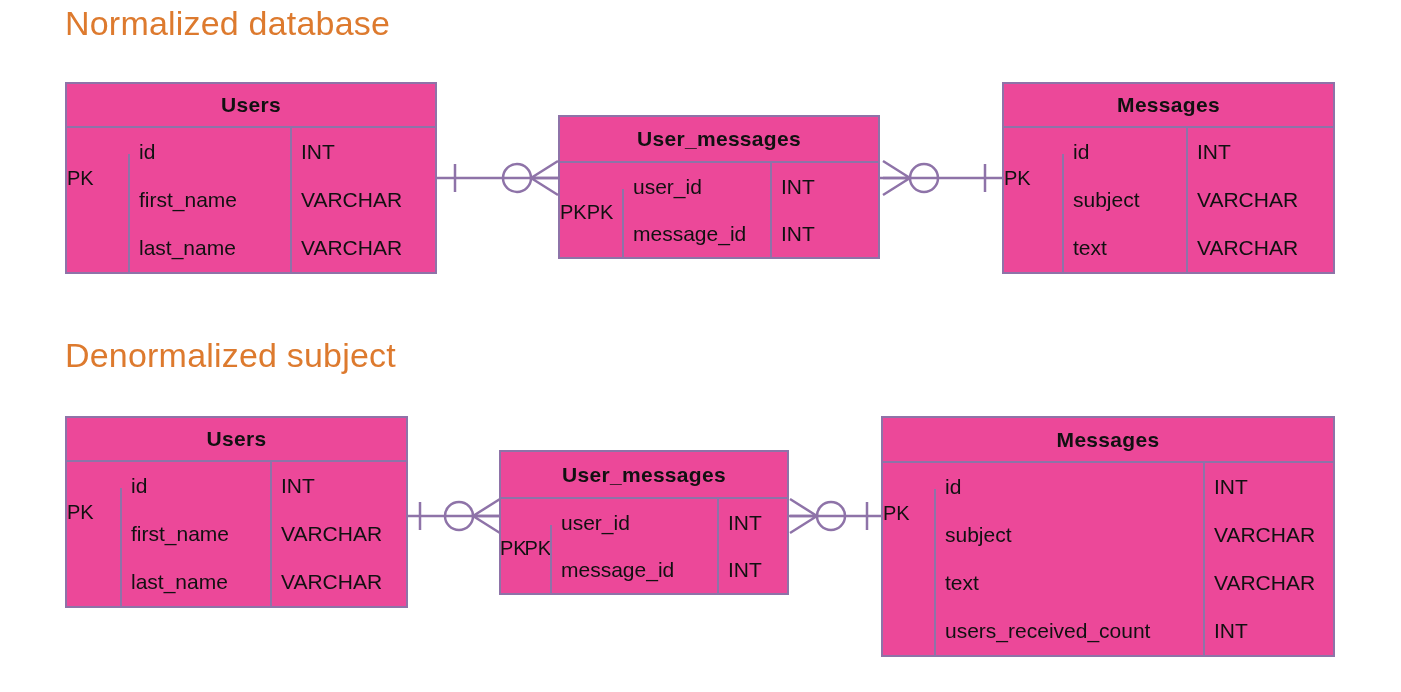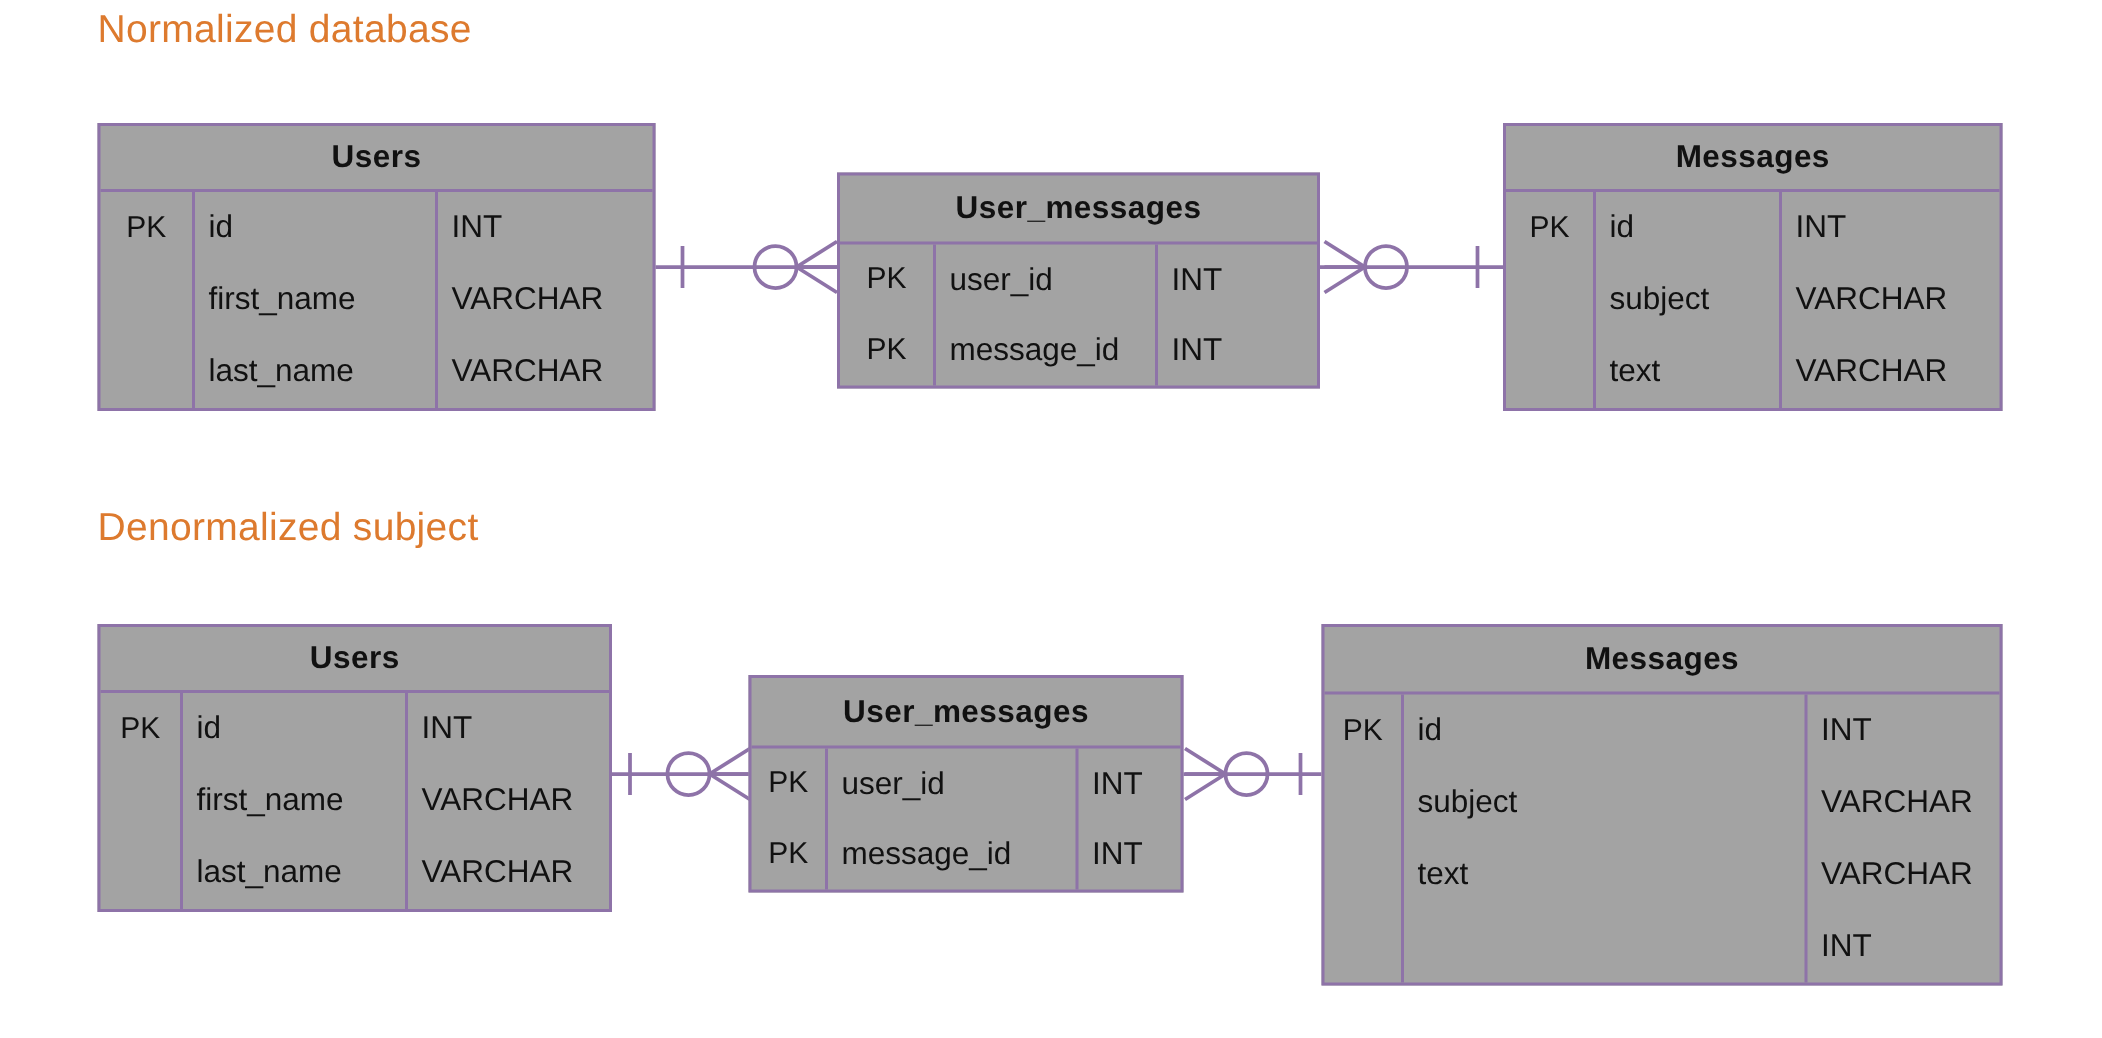--- a/index.html
+++ b/index.html
@@ -11,32 +11,32 @@
     width: 1401px;
     height: 692px;
     position: relative;
     overflow: hidden;
     font-family: "Liberation Sans", sans-serif;
     -webkit-font-smoothing: antialiased;
   }
   .section-title {
     position: absolute;
     color: #DD7A2E;
-    font-size: 26px;
+    font-size: 34px;
     font-weight: 400;
     letter-spacing: 0.2px;
     white-space: nowrap;
     line-height: 1;
   }
   
   .entity {
     position: absolute;
     box-sizing: border-box;
     border: 2px solid #8E73A8;
-    background: #a3a3a3;
+    background: #ec4899;
     display: flex;
     flex-direction: column;
   }
   .entity-header {
     box-sizing: border-box;
     border-bottom: 2px solid #8E73A8;
     display: flex;
     align-items: center;
     justify-content: center;
     font-weight: bold;
@@ -46,21 +46,21 @@
   .entity-body {
     flex: 1;
     display: flex;
     flex-direction: row;
     box-sizing: border-box;
   }
   .col-pk {
     box-sizing: border-box;
     border-right: 2px solid #8E73A8;
     display: flex;
-    flex-direction: column;
+    margin-top: 26px;
   }
   .col-name {
     box-sizing: border-box;
     border-right: 2px solid #8E73A8;
     display: flex;
     flex-direction: column;
     flex: 1;
   }
   .col-type {
     box-sizing: border-box;
@@ -227,20 +227,21 @@
     <div class="col-pk" style="width:53px;">
       <div class="cell pk-cell" style="height:48px; font-size:20px;">PK</div>
       <div class="cell pk-cell" style="height:48px; font-size:20px;"></div>
       <div class="cell pk-cell" style="height:48px; font-size:20px;"></div>
       <div class="cell pk-cell" style="height:48px; font-size:20px;"></div>
     </div>
     <div class="col-name" style="width:269px; flex:none;">
       <div class="cell txt-cell" style="height:48px; font-size:21px;">id</div>
       <div class="cell txt-cell" style="height:48px; font-size:21px;">subject</div>
       <div class="cell txt-cell" style="height:48px; font-size:21px;">text</div>
+      <div class="cell txt-cell" style="height:48px; font-size:21px;">users_received_count</div>
     </div>
     <div class="col-type" style="flex:1;">
       <div class="cell txt-cell" style="height:48px; font-size:21px;">INT</div>
       <div class="cell txt-cell" style="height:48px; font-size:21px;">VARCHAR</div>
       <div class="cell txt-cell" style="height:48px; font-size:21px;">VARCHAR</div>
       <div class="cell txt-cell" style="height:48px; font-size:21px;">INT</div>
     </div>
   </div>
 </div>
 

